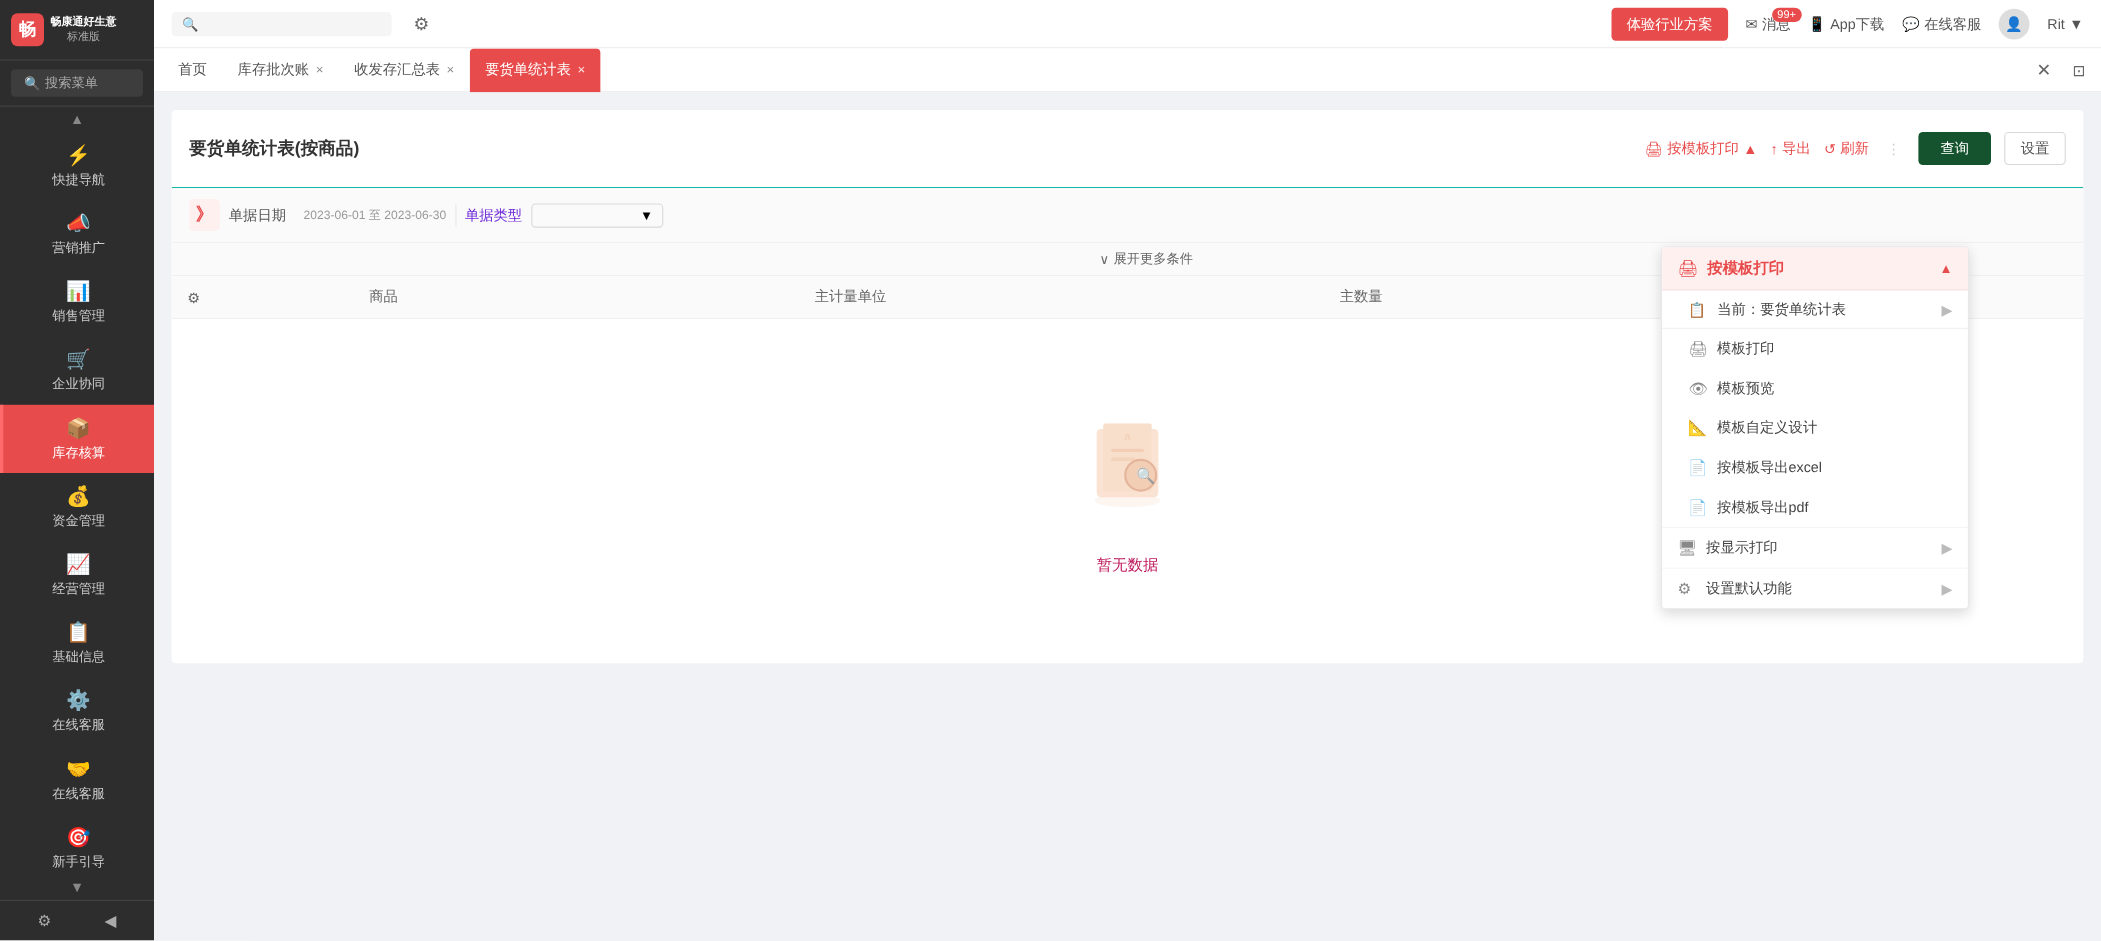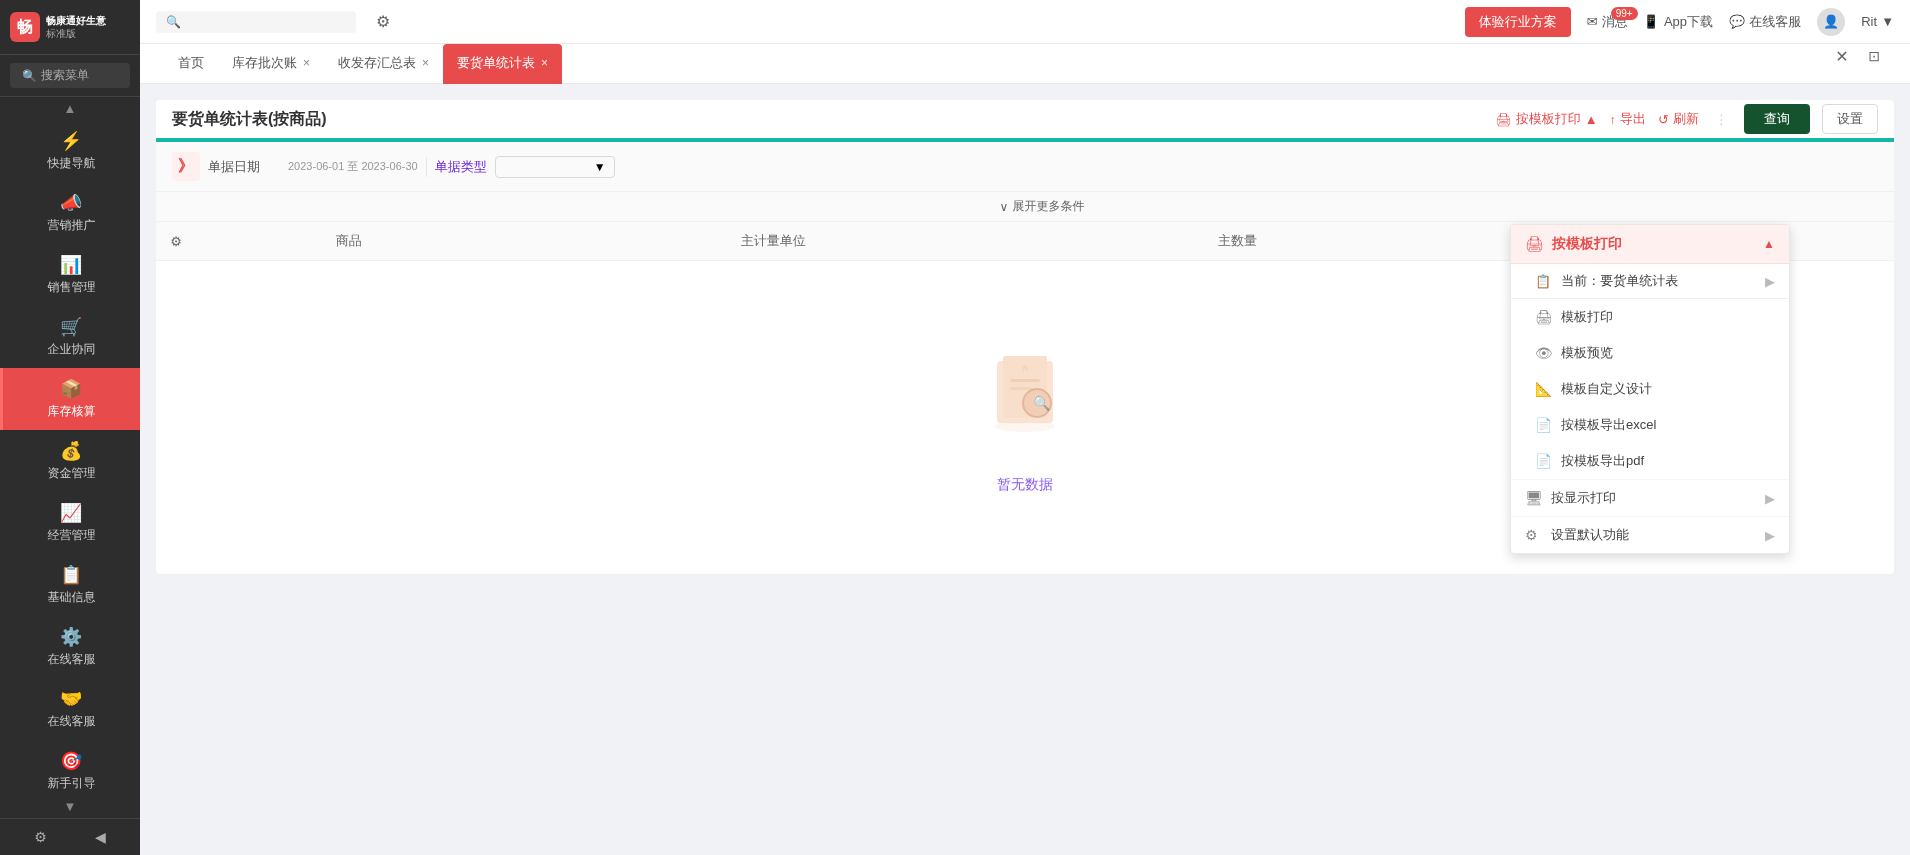--- a/index.html
+++ b/index.html
@@ -33,21 +33,21 @@
       font-weight: bold;
       margin-right: 6px;
       flex-shrink: 0;
     }
     .sidebar-logo-text {
       color: white;
       font-size: 12px;
       line-height: 1.3;
     }
     .sidebar-logo-text .title { font-size: 10px; font-weight: bold; }
-    .sidebar-logo-text .subtitle { font-size: 10px; color: #aaa; }
+    .sidebar-logo-text .subtitle { font-size: 10px; color: #aaa; text-align: center; }
     .sidebar-search {
       padding: 8px 10px;
       border-bottom: 1px solid #444;
     }
     .sidebar-search-inner {
       display: flex;
       align-items: center;
       background: #3d3d3d;
       border-radius: 4px;
       padding: 4px 8px;
@@ -177,22 +177,22 @@
       display: flex;
       align-items: center;
       justify-content: center;
       color: #888;
     }
 
     
     .tabs-bar {
       background: #fff;
       display: flex;
-      align-items: flex-start;
-      padding: 0 24px;
+      align-items: center;
+      padding: 0 8px;
       border-bottom: 1px solid #e8e8e8;
       flex-shrink: 0;
       height: 40px;
       position: relative;
     }
     .tab-item {
       display: flex;
       align-items: center;
       padding: 0 14px;
       height: 40px;
@@ -252,22 +252,22 @@
 
     .content-panel {
       background: white;
       border-radius: 4px;
       overflow: hidden;
     }
 
     .page-title-bar {
       display: flex;
       align-items: center;
-      padding: 4px 16px;
-      border-bottom: 4px solid #14b8a6;
+      padding: 20px 16px;
+      border-bottom: 1px solid #14b8a6;
     }
     .page-title {
       font-size: 16px;
       font-weight: bold;
       color: #333;
     }
     .page-title-actions {
       margin-left: auto;
       display: flex;
       align-items: center;
@@ -320,21 +320,21 @@
       color: #555;
       border: 1px solid transparent;
     }
     .date-opt.active {
       background: #e84b4b;
       color: white;
     }
     .date-range {
       font-size: 11px;
       color: #999;
-      margin-left: 20px;
+      margin-left: 8px;
     }
     .filter-separator { width: 1px; height: 20px; background: #e8e8e8; }
     .filter-type-label { color: #6d28d9; }
     .filter-type-select {
       display: flex;
       align-items: center;
       gap: 4px;
       border: 1px solid #d9d9d9;
       border-radius: 4px;
       padding: 3px 8px;
@@ -396,21 +396,21 @@
       padding: 80px 20px;
       color: #999;
     }
     .empty-icon {
       font-size: 80px;
       margin-bottom: 16px;
       opacity: 0.6;
     }
     .empty-text {
       font-size: 14px;
-      color: #8b5cf6;
+      color: #be185d;
     }
     .print-dropdown {
       position: absolute;
       top: 140px;
       right: 120px;
       width: 280px;
       background: white;
       border: 1px solid #e8e8e8;
       border-radius: 4px;
       box-shadow: 0 4px 12px rgba(0,0,0,0.15);

